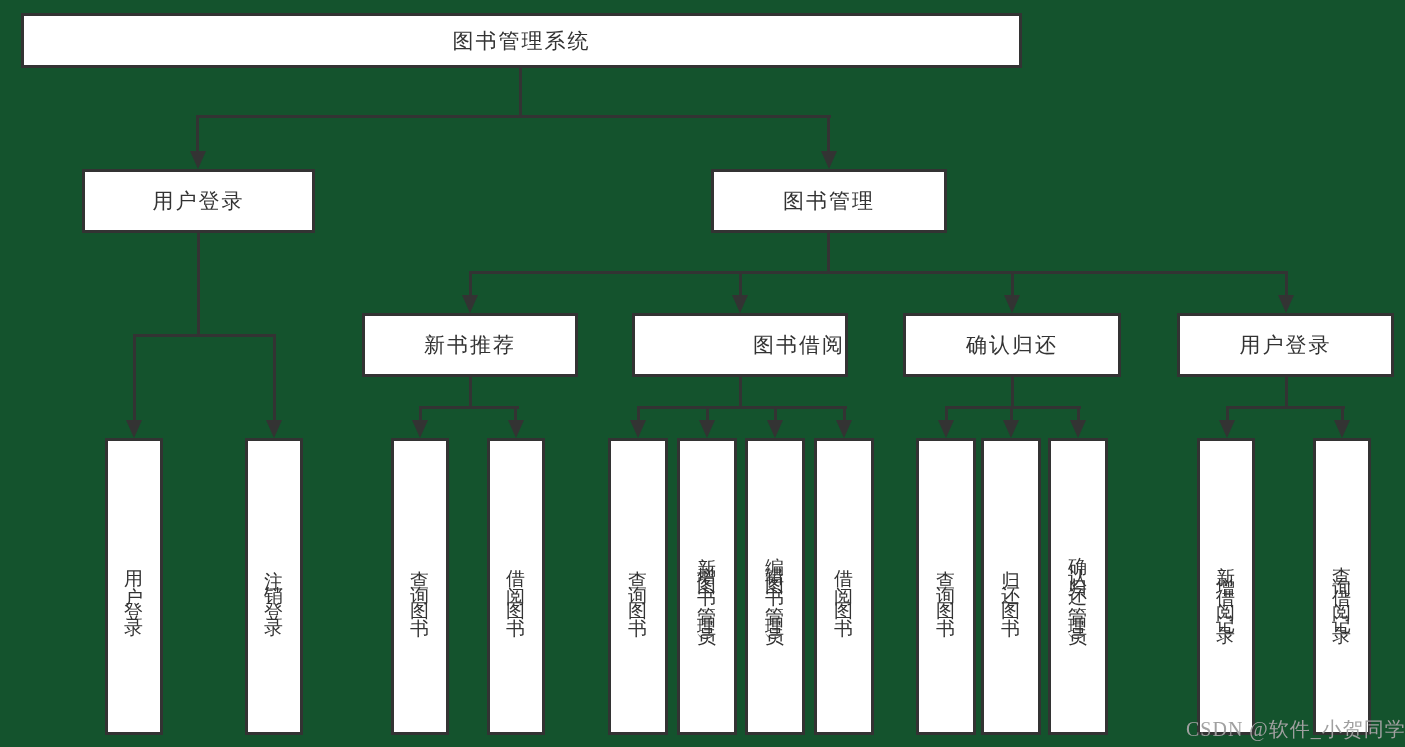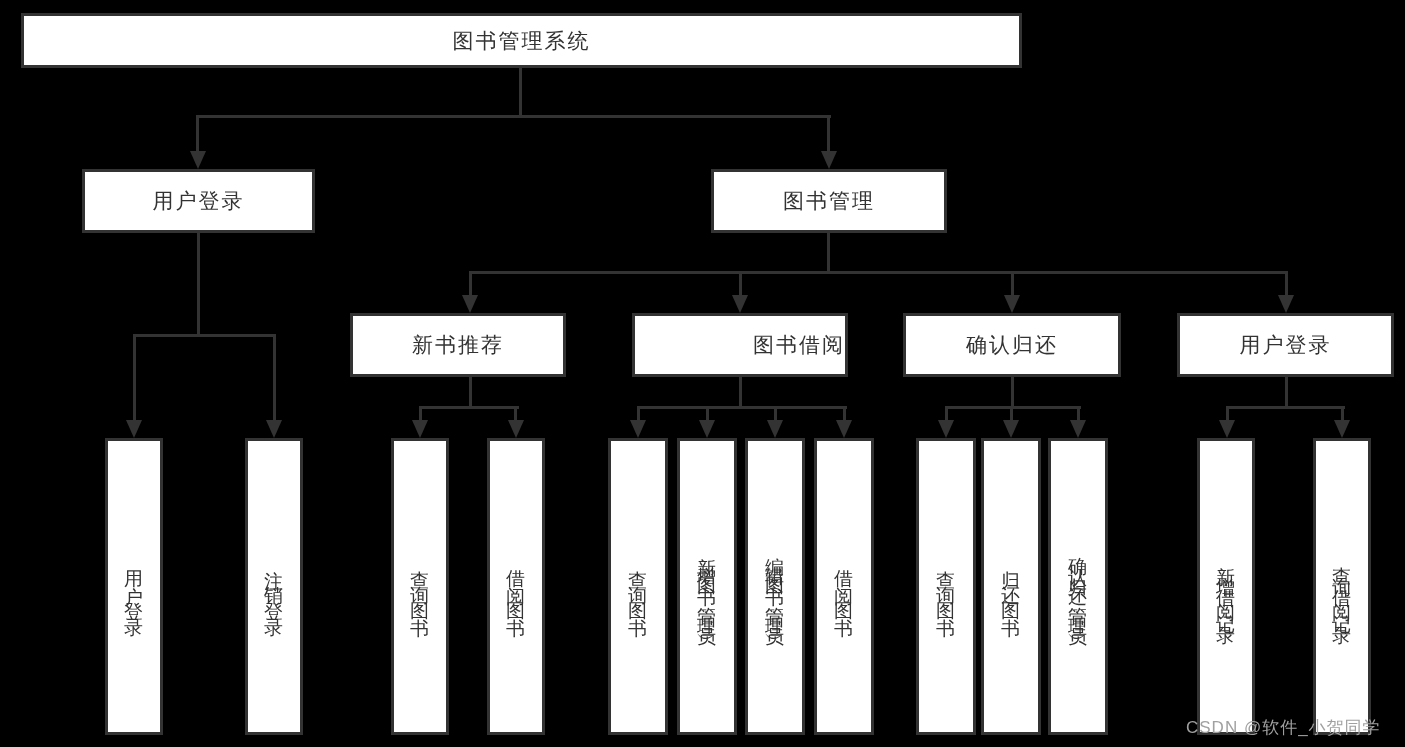--- a/index.html
+++ b/index.html
@@ -1,17 +1,17 @@
 <!DOCTYPE html>
 <html><head>
 <meta charset="utf-8">
 <style>
   html,body{margin:0;padding:0;background:#ffffff;}
   .canvas{
-    position:relative;width:1405px;height:747px;background:#000000;
+    position:relative;width:1405px;height:747px;background:#14532d;
     font-family:"Liberation Sans","DejaVu Sans",sans-serif;color:#333333;overflow:hidden;
   }
   .node{
     position:absolute;box-sizing:border-box;border:3px solid #333333;background:#ffffff;
     display:flex;align-items:center;justify-content:center;
     font-size:21px;letter-spacing:2px;white-space:nowrap;
   }
   .leaf{
     position:absolute;box-sizing:border-box;border:3px solid #333333;background:#ffffff;
     display:flex;align-items:center;justify-content:center;
@@ -25,41 +25,41 @@
   .ls-long{letter-spacing:10px;}
   .hline{position:absolute;height:3px;background:#333333;}
   .vline{position:absolute;width:3px;background:#333333;}
   .arrow{
     position:absolute;width:0;height:0;
     border-left:8px solid transparent;border-right:8px solid transparent;
     border-top:18px solid #333333;
   }
   .watermark{
     position:absolute;left:1186px;top:716px;z-index:5;
-    font-size:17px;letter-spacing:1px;color:#a0a0a0;white-space:nowrap;
+    font-size:20px;letter-spacing:1px;color:#a0a0a0;white-space:nowrap;font-family:Liberation Serif, serif;
   }
 </style>
 </head>
 <body>
 
 <div class="canvas">
 
   <div class="node" style="left:21px;top:13px;width:1001px;height:55px;">
     <span>图书管理系统</span>
   </div>
 
   <div class="node" style="left:82px;top:169px;width:233px;height:64px;">
     <span>用户登录</span>
   </div>
 
   <div class="node" style="left:711px;top:169px;width:236px;height:64px;">
     <span>图书管理</span>
   </div>
 
-  <div class="node" style="left:350px;top:313px;width:216px;height:64px;">
+  <div class="node" style="left:362px;top:313px;width:216px;height:64px;">
     <span>新书推荐</span>
   </div>
 
   <div class="node" style="left:632px;top:313px;width:216px;height:64px;justify-content:flex-end;">
     <span>图书借阅</span>
   </div>
 
   <div class="node" style="left:903px;top:313px;width:218px;height:64px;">
     <span>确认归还</span>
   </div>

